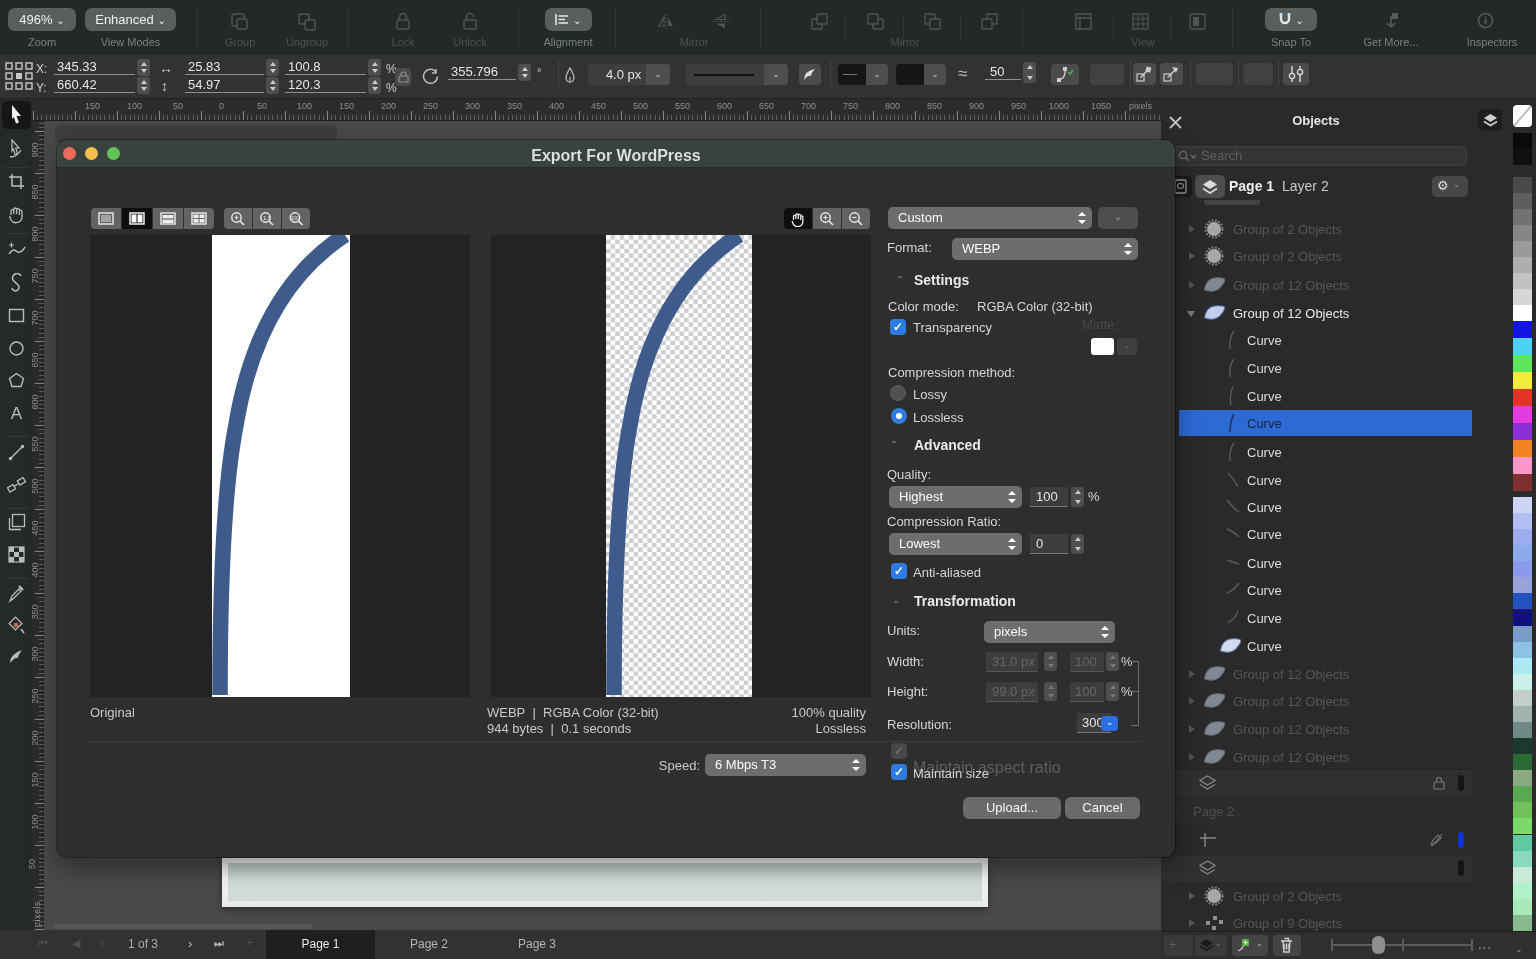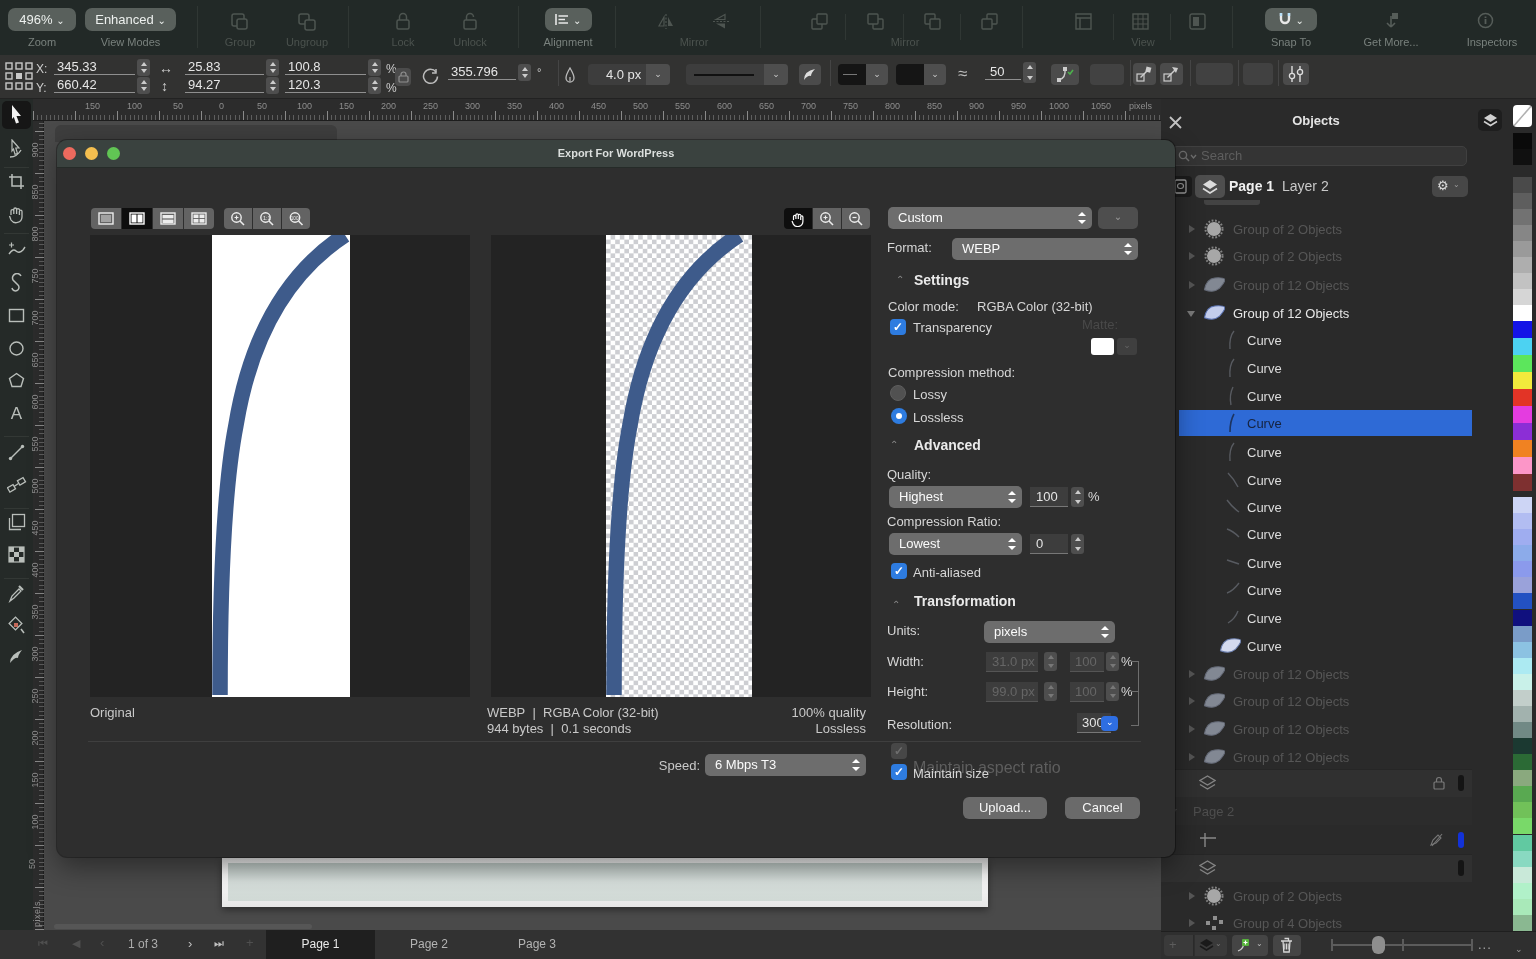--- a/index.html
+++ b/index.html
@@ -184,21 +184,21 @@
   <div class="a plab" style="left:36px;top:7px">X:</div>
   <div class="a pfld" style="left:54px;top:4px;width:81px;padding-left:3px">345.33</div>
   <div class="a spin" style="left:137px;top:4px;height:17px"></div>
   <div class="a plab" style="left:36px;top:26px">Y:</div>
   <div class="a pfld" style="left:54px;top:22px;width:81px;padding-left:3px">660.42</div>
   <div class="a spin" style="left:137px;top:22px;height:17px"></div>
   <div class="a plab" style="left:159px;top:5px;font-size:14px">↔</div>
   <div class="a pfld" style="left:185px;top:4px;width:79px;padding-left:3px">25.83</div>
   <div class="a spin" style="left:266px;top:4px;height:17px"></div>
   <div class="a plab" style="left:161px;top:23px;font-size:14px">↕</div>
-  <div class="a pfld" style="left:185px;top:22px;width:79px;padding-left:3px">94.27</div>
+  <div class="a pfld" style="left:185px;top:22px;width:79px;padding-left:3px">54.97</div>
   <div class="a spin" style="left:266px;top:22px;height:17px"></div>
   <div class="a pfld" style="left:285px;top:4px;width:81px;padding-left:3px">100.8</div>
   <div class="a spin" style="left:368px;top:4px;height:17px"></div>
   <div class="a plab" style="left:386px;top:7px">%</div>
   <div class="a pfld" style="left:285px;top:22px;width:81px;padding-left:3px">120.3</div>
   <div class="a spin" style="left:368px;top:22px;height:17px"></div>
   <div class="a plab" style="left:386px;top:26px">%</div>
   <div class="a pbtn" style="left:395px;top:13px;width:16px;height:18px"></div>
   <svg class="a" style="left:398px;top:16px" width="11" height="12">
       <rect x="1" y="5" width="9" height="6" rx="1" fill="none" stroke="#8f8f8f" stroke-width="1.2"></rect>
@@ -556,21 +556,21 @@
   <div class="a orow dimr" style="left:72px;top:683px">Group of 2 Objects</div>
   <div class="a tri trid" style="left:28px;top:719px"></div>
   <svg class="a" style="left:44px;top:714px;opacity:.7" width="20" height="18">
         <g fill="#bbb">
           <rect x="1" y="7" width="4" height="4"></rect>
           <rect x="8" y="2" width="4" height="4"></rect>
           <rect x="14" y="6" width="4" height="4"></rect>
           <rect x="7" y="12" width="4" height="4"></rect>
         </g>
       </svg>
-  <div class="a orow dimr" style="left:72px;top:710px">Group of 4 Objects</div>
+  <div class="a orow dimr" style="left:72px;top:710px">Group of 9 Objects</div>
   </div>
   <div class="a" style="left:0;top:832px;width:375px;height:28px;background:#2f2f2f;border-top:1px solid #1f1f1f"></div>
   <div class="a" style="left:3px;top:836px;width:30px;height:21px;background:#3a3a3a;border-radius:4px 0 0 4px;border-right:1px solid #2a2a2a"></div>
   <div class="a" style="left:8px;top:838px;font-size:13px;color:#5c5c5c">+</div>
   <div class="a" style="left:34px;top:836px;width:32px;height:21px;background:#3a3a3a;border-radius:0 4px 4px 0"></div>
   <svg class="a" style="left:38px;top:839px" width="15" height="14">
       <path d="M7.5 1 L14 5 L7.5 9 L1 5 Z" fill="#1a1a1a"></path>
       <path d="M1 8 L7.5 12 L14 8" fill="none" stroke="#1a1a1a" stroke-width="1.5"></path>
     </svg>
   <div class="a" style="left:54px;top:840px;font-size:8px;color:#777">⌄</div>
@@ -701,21 +701,21 @@
   <div class="a" style="left:246px;top:5px;color:#4f4f4f;font-size:13px">+</div>
   <div class="a ptab" style="left:266px;top:0;width:109px;background:#1f1f1f;color:#e8e8e8">Page 1</div>
   <div class="a ptab" style="left:375px;top:0;width:108px">Page 2</div>
   <div class="a ptab" style="left:483px;top:0;width:108px">Page 3</div>
 </div>
 <div id="dlg" class="a">
   <div id="dtitle" class="a"></div>
   <div class="a tlight" style="left:6px;background:#ed6a5e"></div>
   <div class="a tlight" style="left:28px;background:#f4bf4f"></div>
   <div class="a tlight" style="left:50px;background:#61c554"></div>
-  <div class="a" style="left:0;top:7px;width:100%;text-align:center;font-size:11px;font-weight:bold;color:#dbdfdd">Export For WordPress</div>
+  <div class="a" style="left:0;top:7px;width:100%;text-align:center;font-size:16px;font-weight:bold;color:#dbdfdd">Export For WordPress</div>
 
   <div class="a vbtn" style="left:34px;top:68px;width:30px;border-radius:4px 0 0 4px"></div>
   <svg class="a" style="left:41px;top:72px" width="16" height="13">
       <rect x="1" y="1" width="14" height="11" fill="none" stroke="#ededed" stroke-width="1.4"></rect>
       <rect x="3" y="3" width="10" height="7" fill="#bdbdbd" opacity=".7"></rect>
     </svg>
   <div class="a vbtn" style="left:65px;top:68px;width:30px;background:#0e0e0e"></div>
   <svg class="a" style="left:72px;top:72px" width="16" height="13">
       <rect x="1" y="1" width="14" height="11" fill="none" stroke="#fff" stroke-width="1.4"></rect>
       <rect x="2.5" y="2.5" width="5" height="8" fill="#fff"></rect>
@@ -850,15 +850,15 @@
   <div class="a" style="left:1074px;top:551px;width:8px;height:1px;background:#6e6e6e"></div>
   <div class="a" style="left:1074px;top:585px;width:8px;height:1px;background:#6e6e6e"></div>
   <div class="a lab" style="left:830px;top:577px">Resolution:</div>
   <div class="a dfld" style="left:1020px;top:573px;width:34px;padding-left:5px">300</div>
   <div class="a" style="left:1044px;top:576px;width:17px;height:15px;background:#2e6ee2;border-radius:4px"></div>
   <div class="a" style="left:1049px;top:577px;color:#fff;font-size:9px">⌄</div>
   <div class="a cb cbd" style="left:834px;top:603px">✓</div>
   <div class="a labd" style="left:856px;top:619px">Maintain aspect ratio</div>
   <div class="a cb" style="left:834px;top:624px">✓</div>
   <div class="a lab" style="left:856px;top:626px">Maintain size</div>
-  <div class="a btn" style="left:906px;top:657px;width:84px">Upload...</div>
+  <div class="a btn" style="left:906px;top:657px;width:98px">Upload...</div>
   <div class="a btn" style="left:1008px;top:657px;width:75px">Cancel</div>
 </div>
 
 </body></html>

